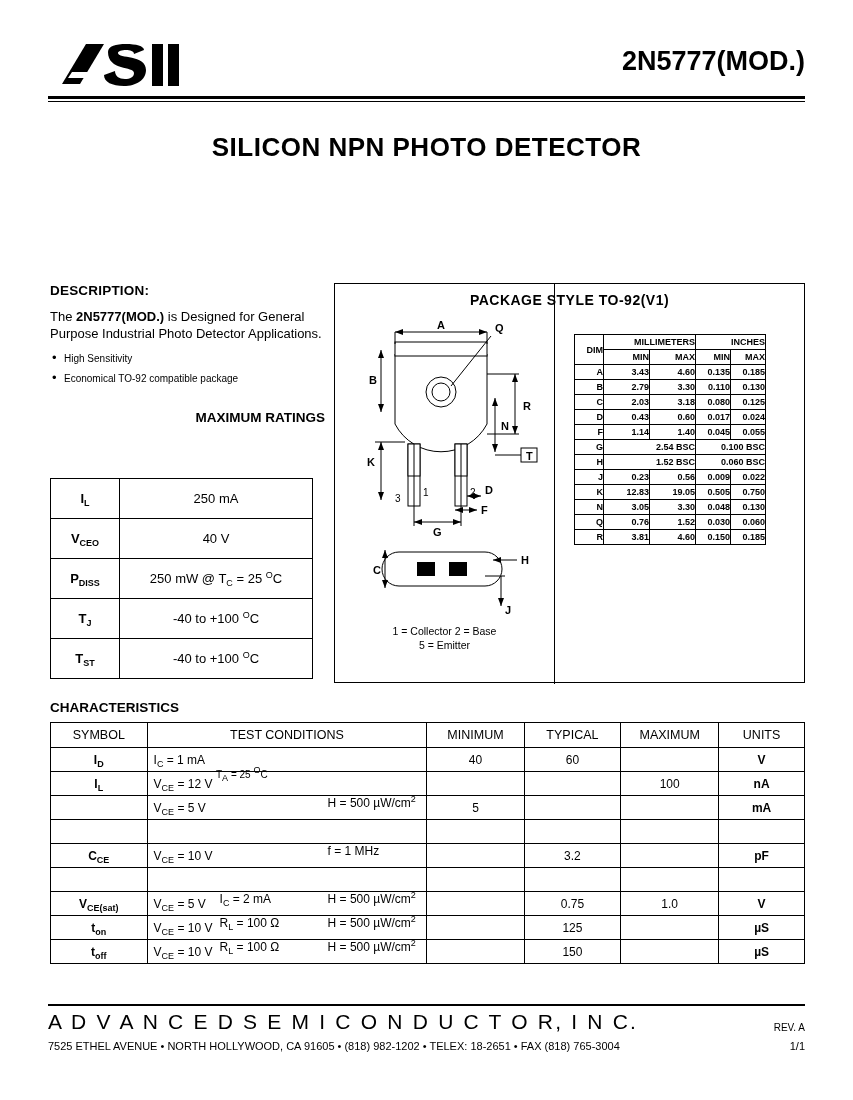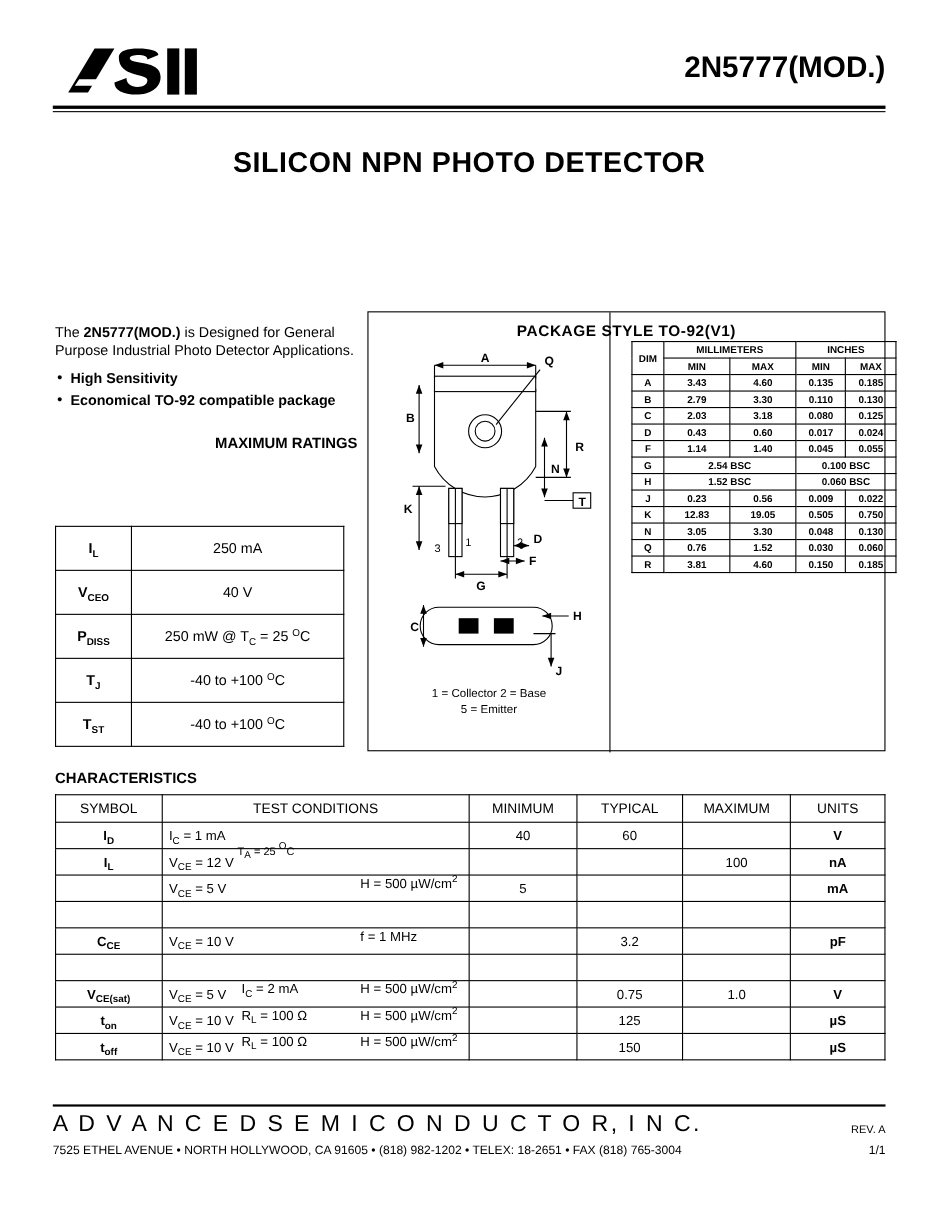--- a/index.html
+++ b/index.html
@@ -39,21 +39,21 @@
   
   .doc-title{
     position:absolute;left:0;top:132px;width:853px;
     text-align:center;font-size:26px;font-weight:bold;letter-spacing:.5px;
   }
   
   .desc-block{position:absolute;left:50px;top:283px;width:275px;}
   .sec-head{font-size:13.5px;font-weight:bold;letter-spacing:.2px;}
   .desc-text{margin-top:10px;font-size:13px;line-height:17px;}
   .feat-head{margin-top:22px;font-size:13.5px;font-weight:bold;}
-  .feat-list{margin:8px 0 0 0;padding:0;list-style:none;font-size:13px;line-height:18px;font-weight:bold;}
+  .feat-list{margin:8px 0 0 0;padding:0;list-style:none;font-size:10px;line-height:18px;}
   .feat-list li{position:relative;padding-left:14px;margin-bottom:2px;}
   .feat-list li:before{content:"\2022";position:absolute;left:2px;top:-1px;font-size:13px;}
   .mr-head{margin-top:22px;font-size:13.5px;font-weight:bold;text-align:right;}
   
   .mr-table{
     position:absolute;left:50px;top:478px;width:263px;
     border-collapse:collapse;font-size:13px;
   }
   .mr-table td{
     border:1px solid #000;height:37px;text-align:center;vertical-align:middle;
@@ -73,22 +73,22 @@
   .pkg-split{
     position:absolute;left:219px;top:0;width:1px;height:400px;background:#000;
   }
   .pkg-drawing{position:absolute;left:0;top:30px;width:219px;height:368px;}
   .pkg-note{
     position:absolute;left:0;top:340px;width:219px;text-align:center;
     font-size:10.5px;line-height:14px;
   }
   
   .dim-table{
-    position:absolute;left:239px;top:26px;width:241px;
-    border-collapse:collapse;font-size:9px;text-align:center;
+    position:absolute;left:239px;top:50px;width:192px;
+    border-collapse:collapse;font-size:9px;text-align:right;
   }
   .dim-table td,.dim-table th{
     border:1px solid #000;height:14px;line-height:12px;font-weight:bold;padding:0;
   }
   .dim-table th{font-size:9px;}
   .dim-table td.dimcol{width:28px;}
   
   .char-head{
     position:absolute;left:50px;top:700px;font-size:13.5px;font-weight:bold;
   }
@@ -144,20 +144,21 @@
       </svg>
     </div>
     <div class="part-no">2N5777(MOD.)</div>
     <div class="header-rule1"></div>
     <div class="header-rule2"></div>
   </div>
 
   <div class="doc-title">SILICON NPN PHOTO DETECTOR</div>
 
   <div class="desc-block">
+    <div class="sec-head">DESCRIPTION:</div>
     <div class="desc-text">
       <span>The </span><b>2N5777(MOD.)</b><span> is Designed for General Purpose Industrial Photo Detector Applications.</span>
     </div>
     <ul class="feat-list">
       <li>High Sensitivity</li>
       <li>Economical TO-92 compatible package</li>
     </ul>
     <div class="mr-head">MAXIMUM RATINGS</div>
   </div>
 

